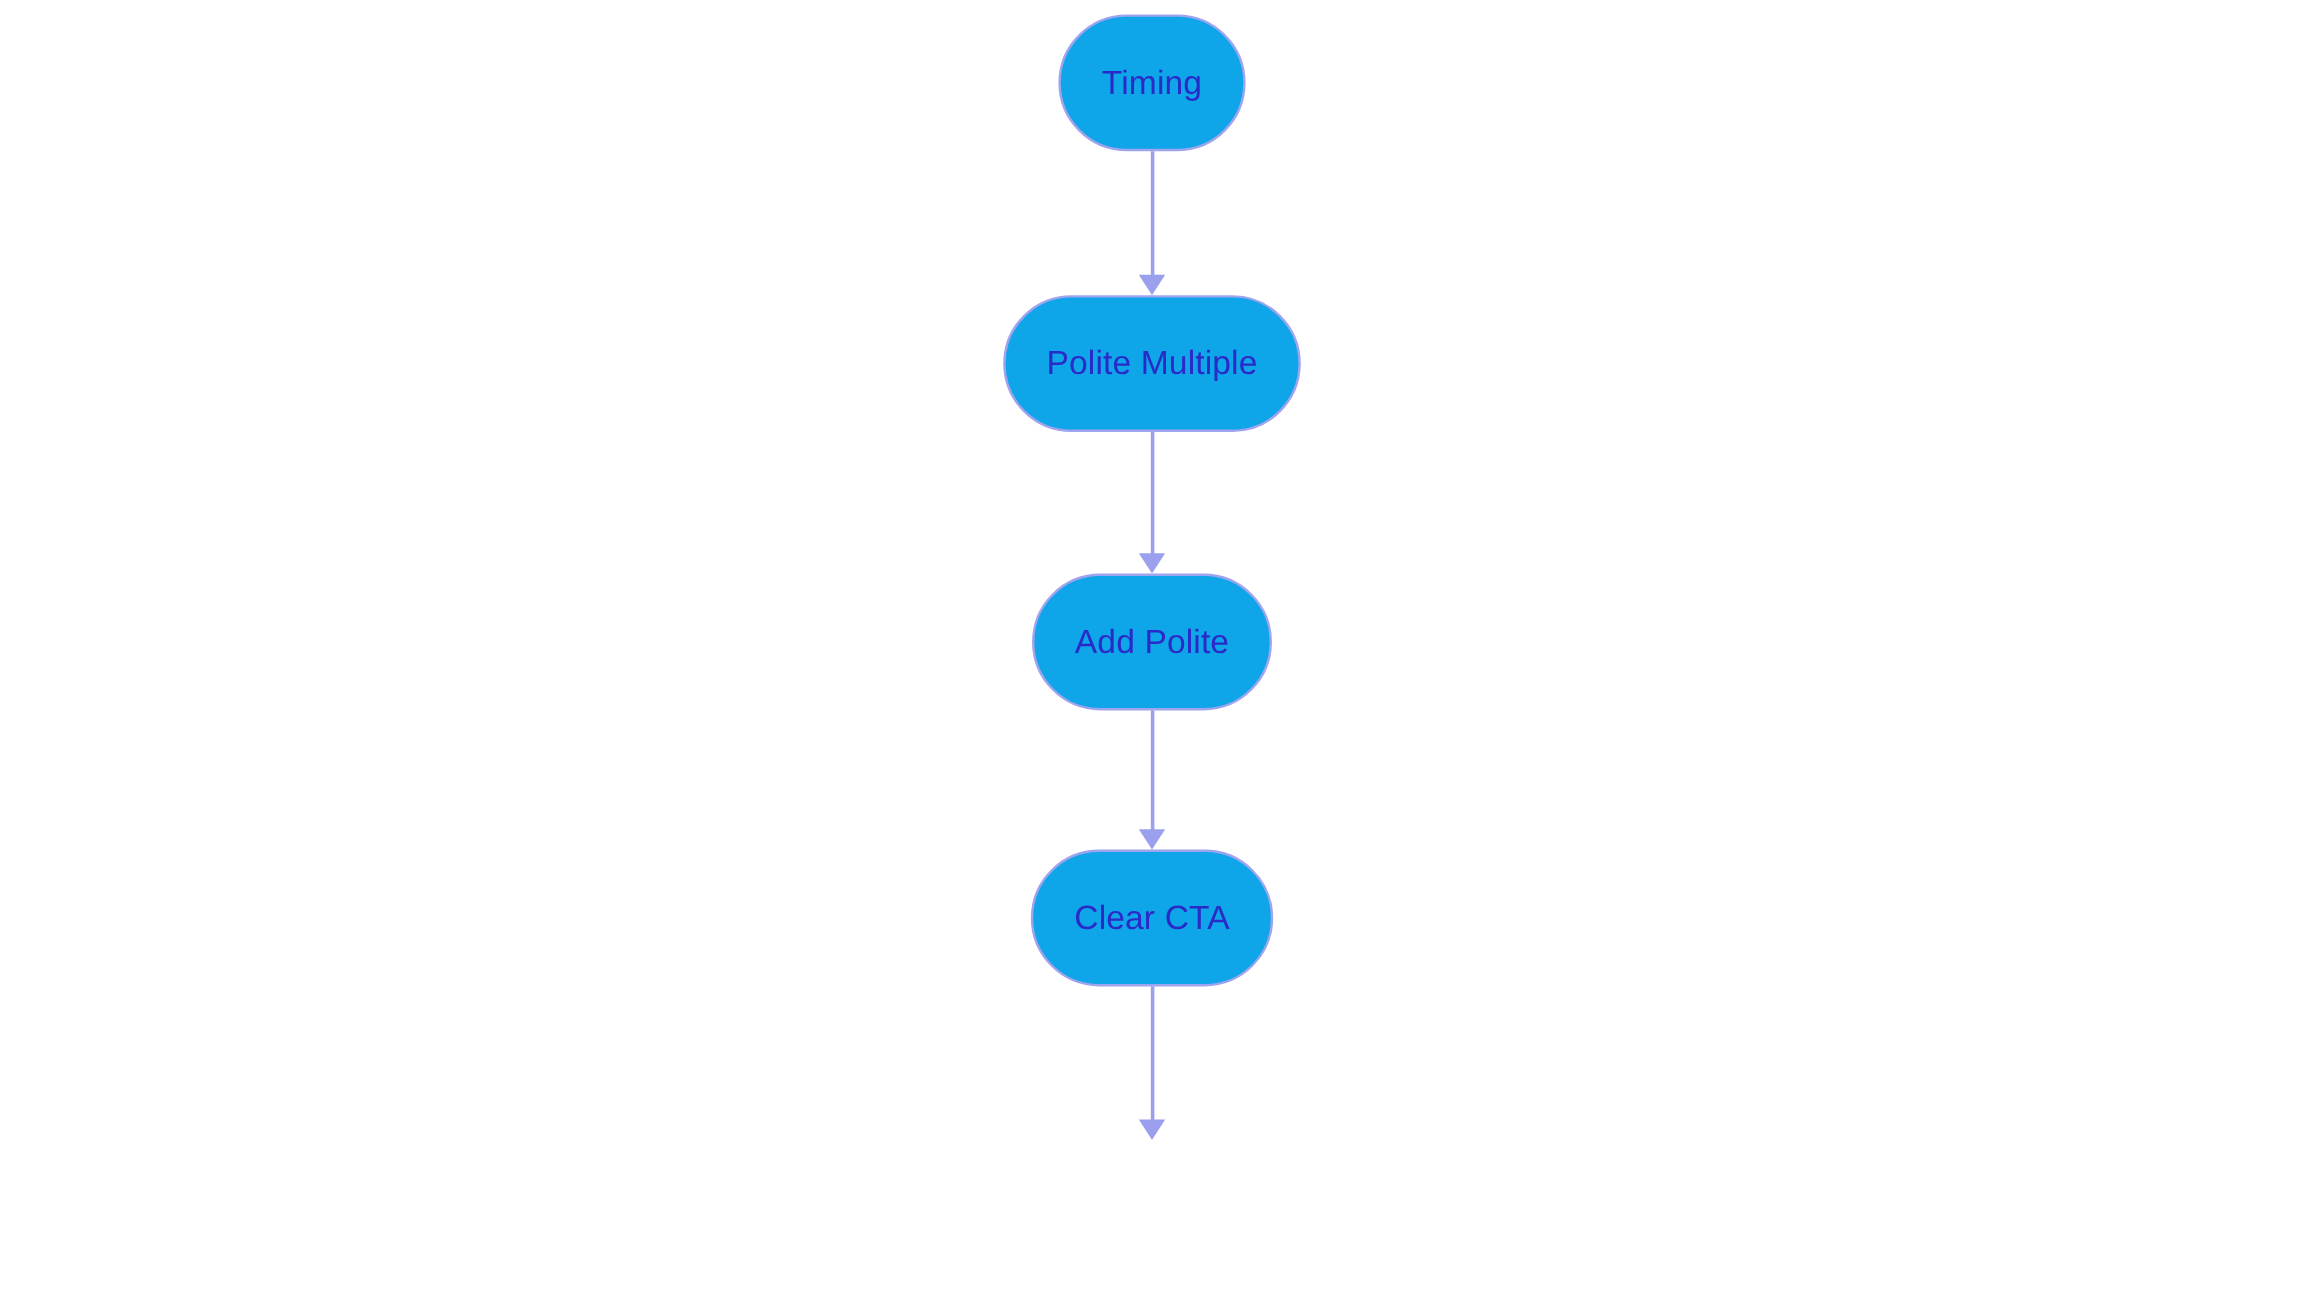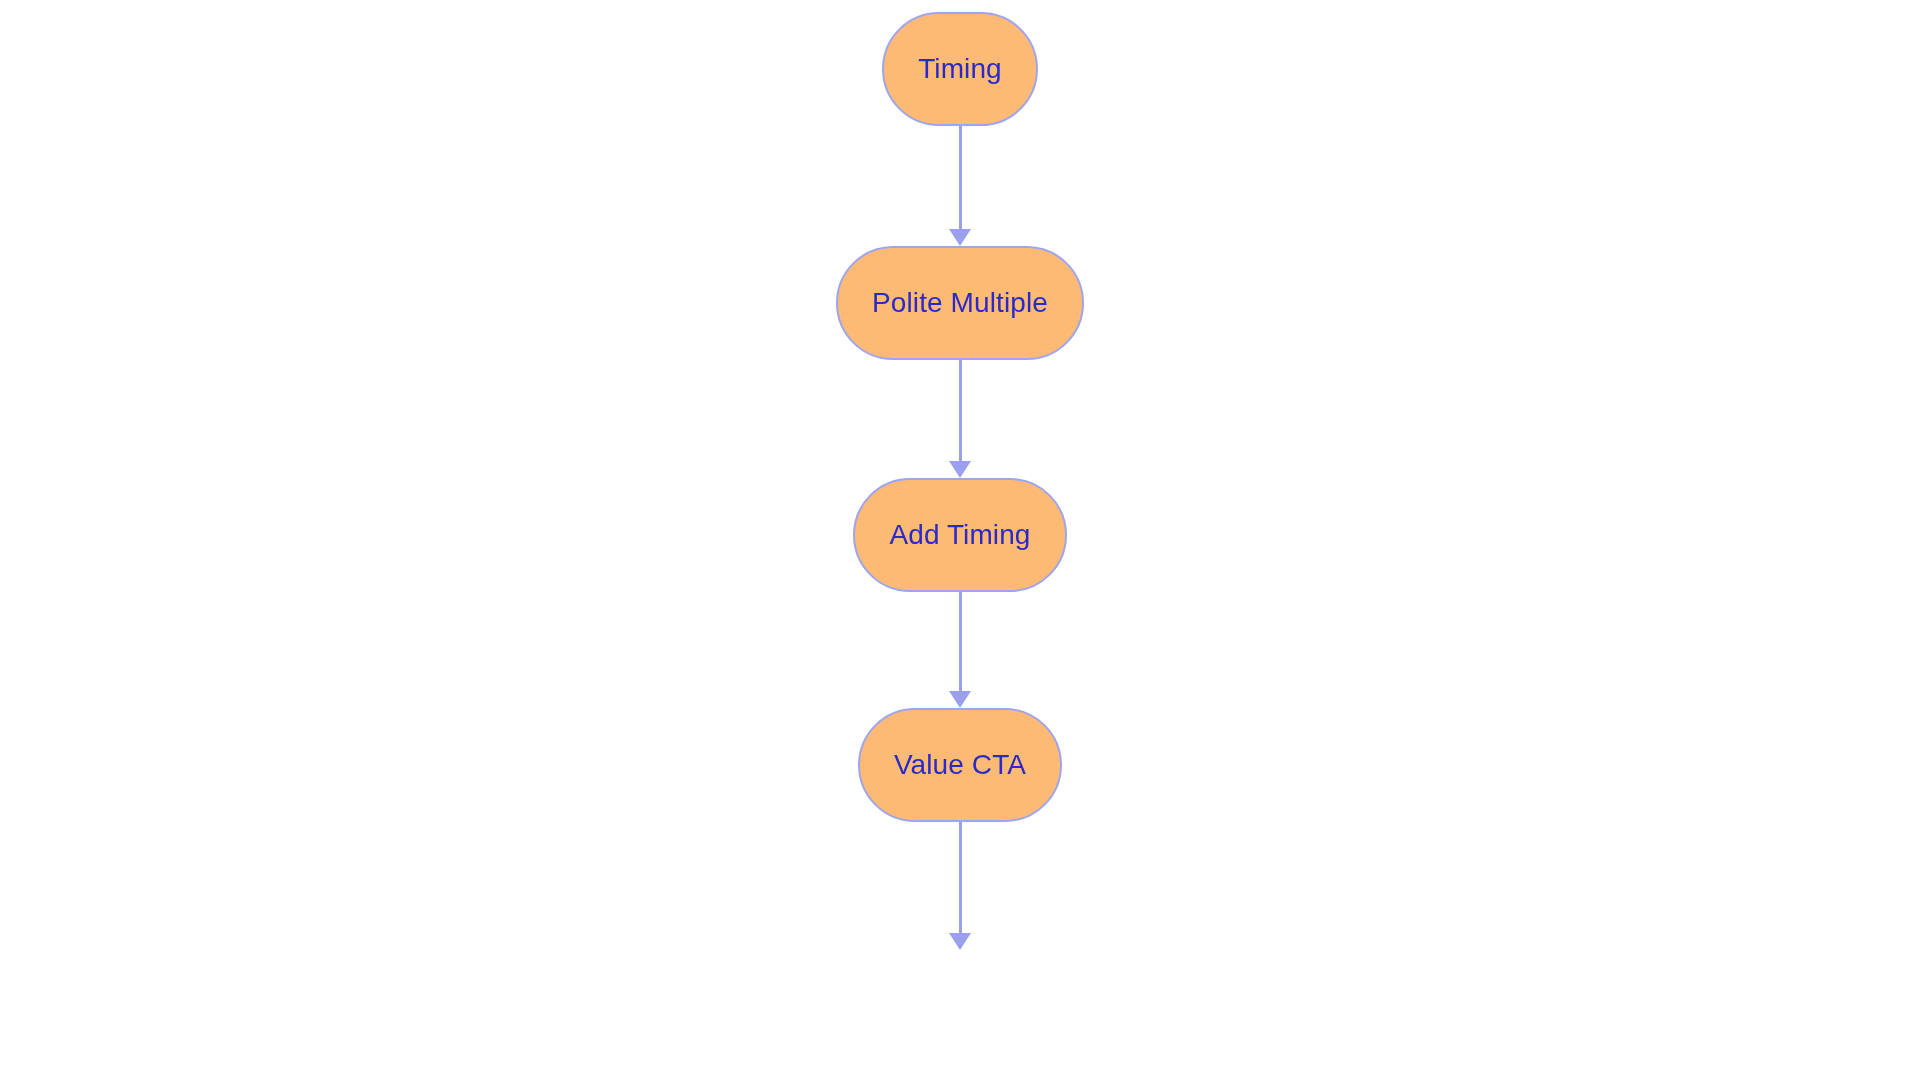--- a/index.html
+++ b/index.html
@@ -24,21 +24,21 @@
     top: 0;
     width: 1920px;
     height: 1083px;
     display: flex;
     flex-direction: column;
     align-items: center;
     justify-content: flex-start;
   }
   .node {
     box-sizing: border-box;
-    background: #fdba74;
+    background: #0ea5e9;
     border: 2px solid #9fa4ef;
     border-radius: 60px;
     color: #2a2ac8;
     font-size: 28px;
     font-family: "Liberation Sans", sans-serif;
     font-weight: 400;
     letter-spacing: 0.1px;
     display: flex;
     align-items: center;
     justify-content: center;
@@ -99,30 +99,30 @@
     <div class="node node-2">
       <span class="node-label">Polite Multiple</span>
     </div>
 
     <div class="edge edge-2">
       <div class="edge-line"></div>
       <div class="edge-head"></div>
     </div>
 
     <div class="node node-3">
-      <span class="node-label">Add Timing</span>
+      <span class="node-label">Add Polite</span>
     </div>
 
     <div class="edge edge-3">
       <div class="edge-line"></div>
       <div class="edge-head"></div>
     </div>
 
     <div class="node node-4">
-      <span class="node-label">Value CTA</span>
+      <span class="node-label">Clear CTA</span>
     </div>
 
     <div class="edge edge-4">
       <div class="edge-line"></div>
       <div class="edge-head"></div>
     </div>
 
 
   </div>
 </div>

